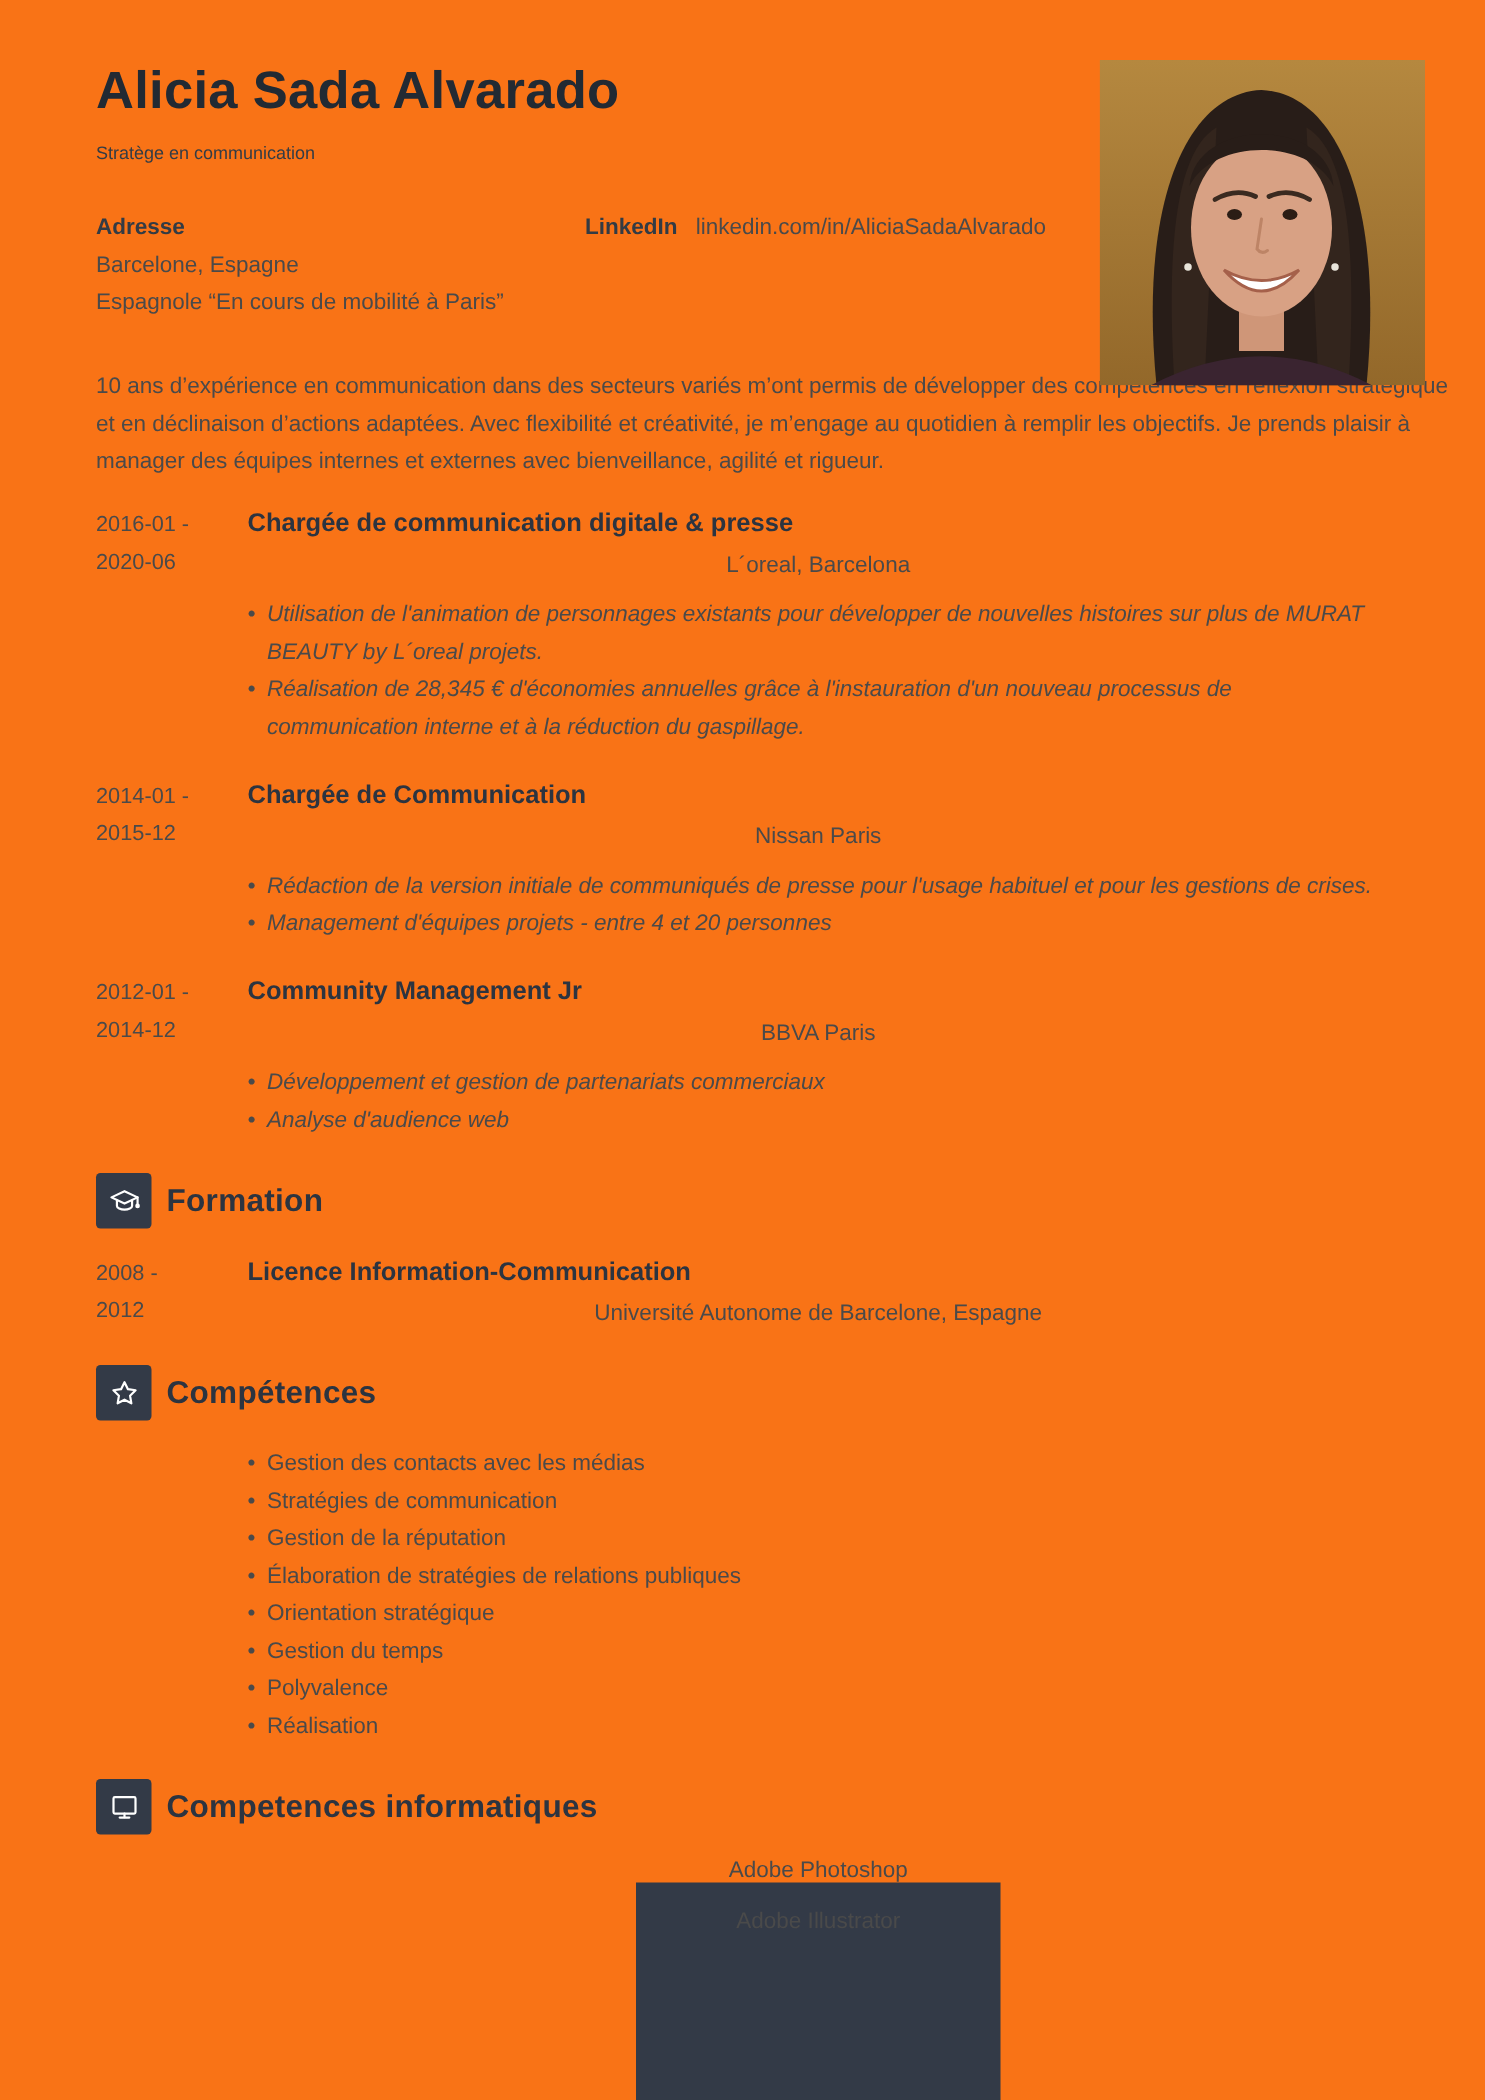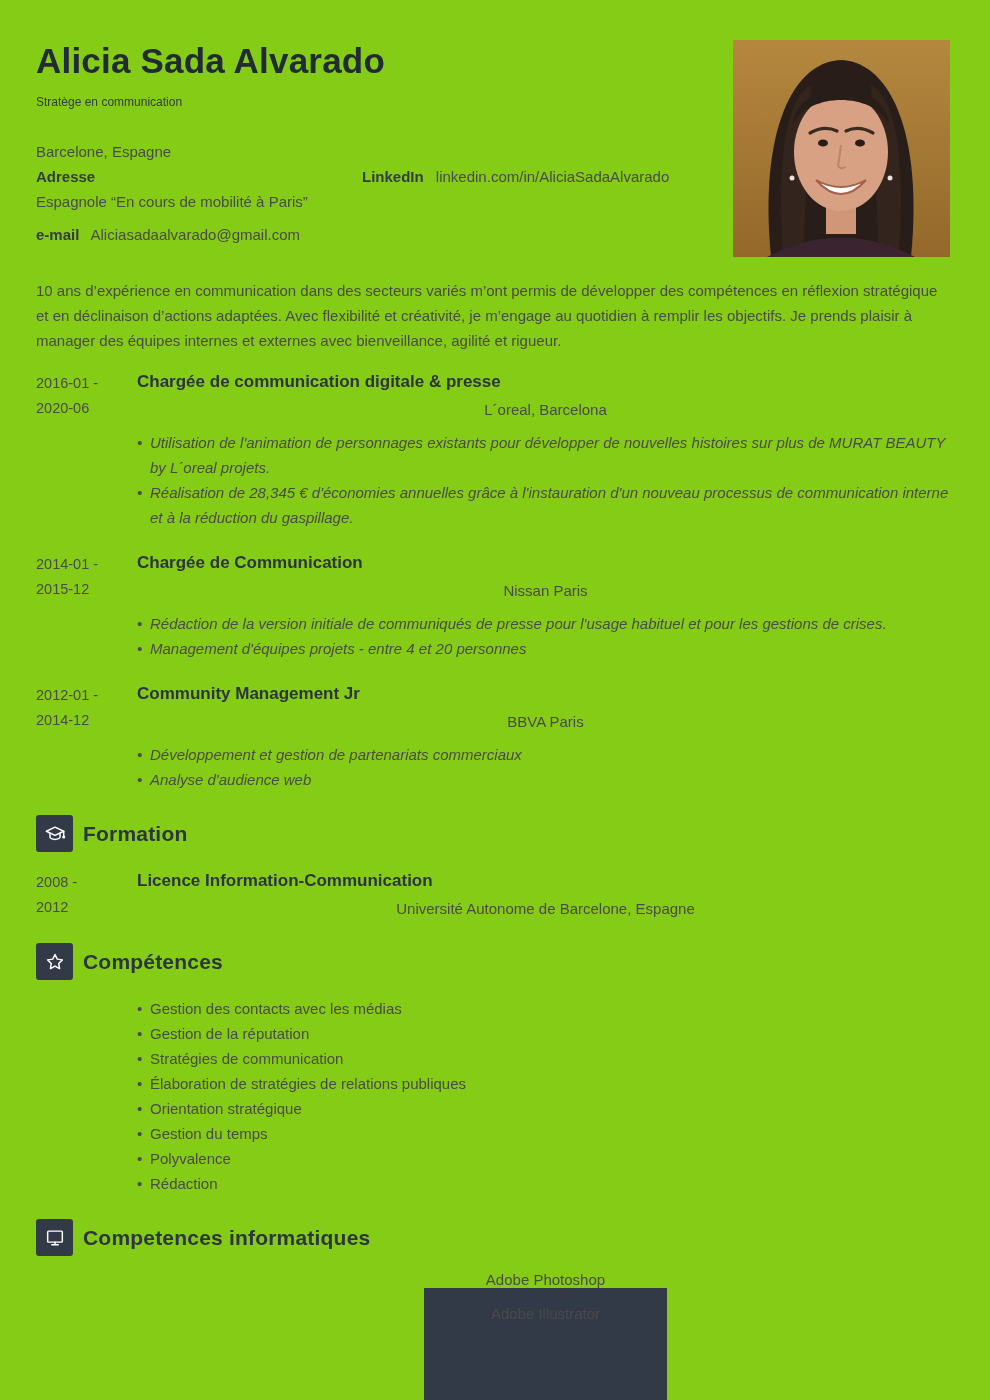--- a/index.html
+++ b/index.html
@@ -3,22 +3,22 @@
 <meta charset="utf-8">
 <style>
   * { margin: 0; padding: 0; box-sizing: border-box; }
   html, body { background: #ffffff; }
   body { font-family: "Liberation Sans", sans-serif; color: #4a4a4a; }
   .page {
     position: relative;
     width: 990px;
     height: 1400px;
     margin: 0 auto;
-    background: #84cc16;
-    padding: 0 36px;
+    background: #f97316;
+    padding: 0 64px;
     overflow: hidden;
   }
   
   .name {
     padding-top: 40px;
     font-size: 35px;
     line-height: 42px;
     font-weight: 700;
     color: #222a33;
     letter-spacing: 0.2px;
@@ -170,33 +170,29 @@
       <ellipse cx="90" cy="103" rx="5" ry="3.6" fill="#2b1d15"></ellipse>
       <ellipse cx="127" cy="103" rx="5" ry="3.6" fill="#2b1d15"></ellipse>
       <path d="M108,106 L105,126 Q108,130 112,127" stroke="#bd8466" stroke-width="2" fill="none" stroke-linecap="round"></path>
       <path d="M83,140 Q108,168 133,140 Q108,154 83,140 Z" fill="#ffffff" stroke="#a5604a" stroke-width="2"></path>
       <circle cx="59" cy="138" r="2.5" fill="#e8e4da"></circle>
       <circle cx="157" cy="138" r="2.5" fill="#e8e4da"></circle>
     </svg>
   </div>
 
   <div class="contact">
-    <div class="contact-row contact-value">Barcelone, Espagne</div>
     <div class="contact-row">
       <span class="contact-label">Adresse</span>
       <span class="linkedin-group">
         <span class="contact-label">LinkedIn</span>
         <span class="contact-value">linkedin.com/in/AliciaSadaAlvarado</span>
       </span>
     </div>
+    <div class="contact-row contact-value">Barcelone, Espagne</div>
     <div class="contact-row contact-value">Espagnole “En cours de mobilité à Paris”</div>
-    <div class="contact-row contact-gap">
-      <span class="contact-label">e-mail</span>
-      <span class="contact-value inline-value">Aliciasadaalvarado@gmail.com</span>
-    </div>
   </div>
 
   <p class="summary">10 ans d’expérience en communication dans des secteurs variés m’ont permis de développer des compétences en réflexion stratégique et en déclinaison d’actions adaptées. Avec flexibilité et créativité, je m’engage au quotidien à remplir les objectifs. Je prends plaisir à manager des équipes internes et externes avec bienveillance, agilité et rigueur.</p>
 
 
   <div class="entry">
     <div class="entry-dates">
       <span>2016-01 -</span>
       <span>2020-06</span>
     </div>
@@ -267,27 +263,27 @@
     <span class="section-icon">
       <svg width="22" height="22" viewBox="0 0 24 24" fill="none" stroke="#ffffff" stroke-width="1.6" stroke-linecap="round" stroke-linejoin="round">
         <path d="M12 3.8l2.5 5.05 5.57.81-4.03 3.93.95 5.55L12 16.52l-4.99 2.62.95-5.55-4.03-3.93 5.57-.81z"></path>
       </svg>
     </span>
     <span class="section-title">Compétences</span>
   </div>
 
   <div class="skills-list">
     <div class="bullet">Gestion des contacts avec les médias</div>
+    <div class="bullet">Stratégies de communication</div>
     <div class="bullet">Gestion de la réputation</div>
-    <div class="bullet">Stratégies de communication</div>
     <div class="bullet">Élaboration de stratégies de relations publiques</div>
     <div class="bullet">Orientation stratégique</div>
     <div class="bullet">Gestion du temps</div>
     <div class="bullet">Polyvalence</div>
-    <div class="bullet">Rédaction</div>
+    <div class="bullet">Réalisation</div>
   </div>
 
   <div class="section-header">
     <span class="section-icon">
       <svg width="22" height="22" viewBox="0 0 24 24" fill="none" stroke="#ffffff" stroke-width="1.6" stroke-linecap="round" stroke-linejoin="round">
         <rect x="4" y="4.5" width="16" height="12" rx="1"></rect>
         <path d="M12 16.5v2.6"></path>
         <path d="M8.5 19.3h7"></path>
       </svg>
     </span>

